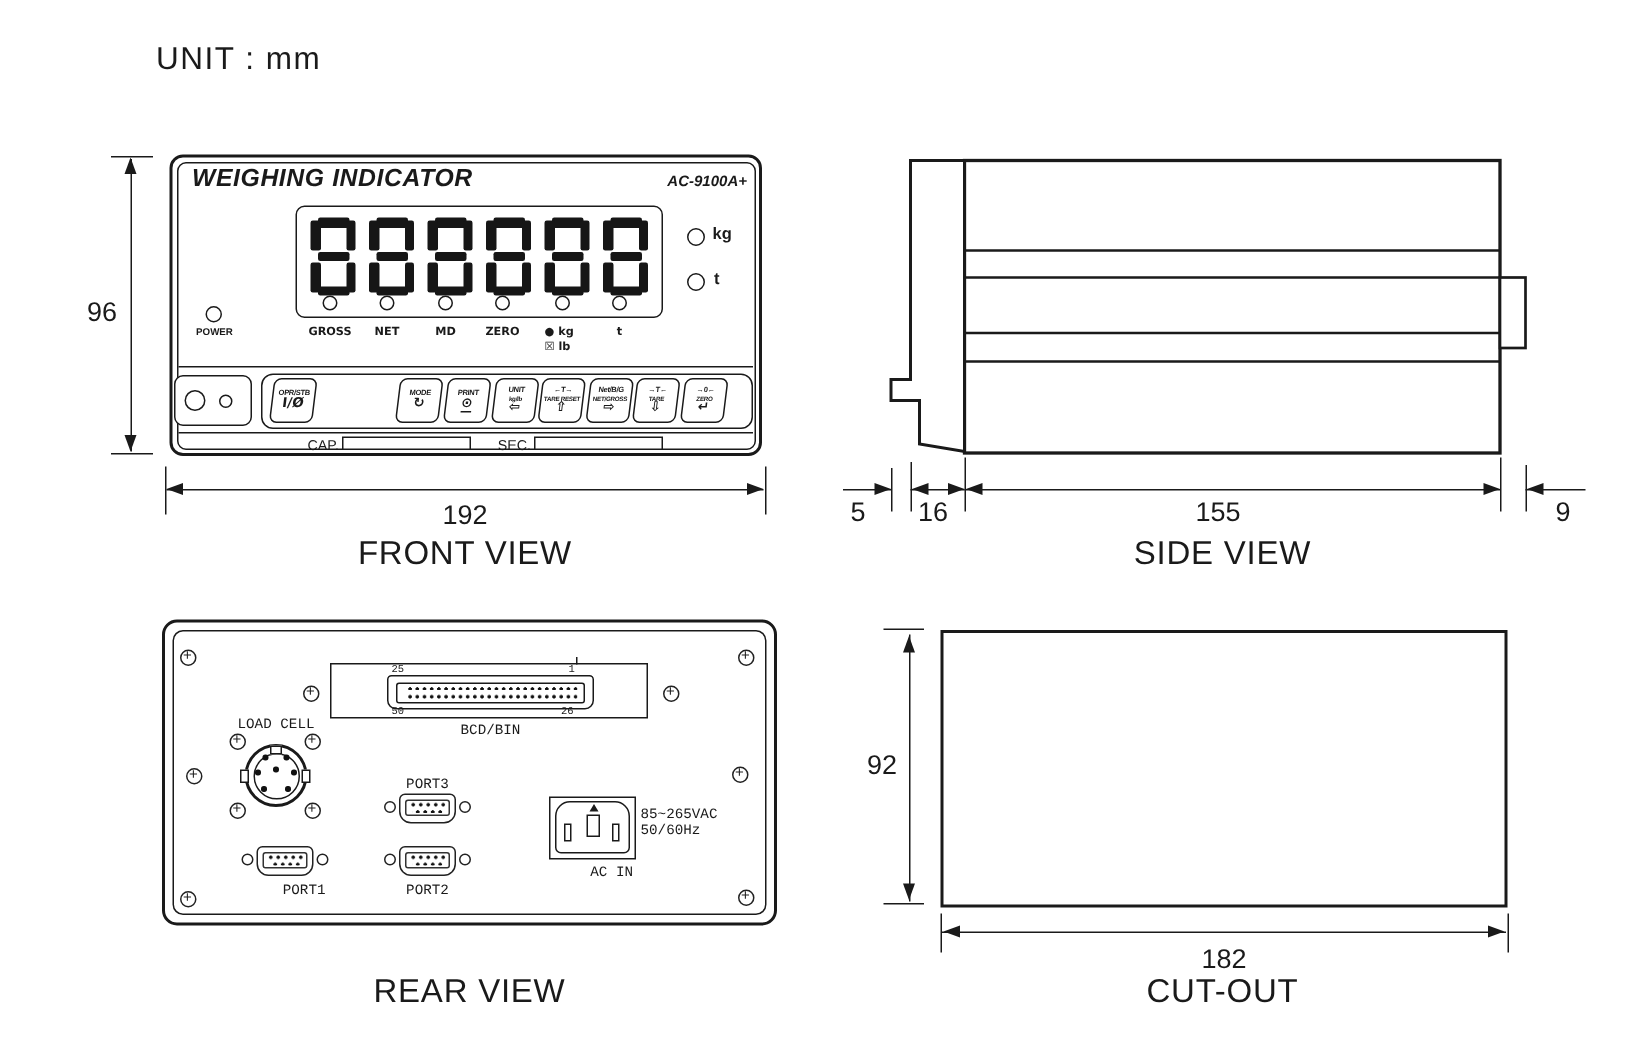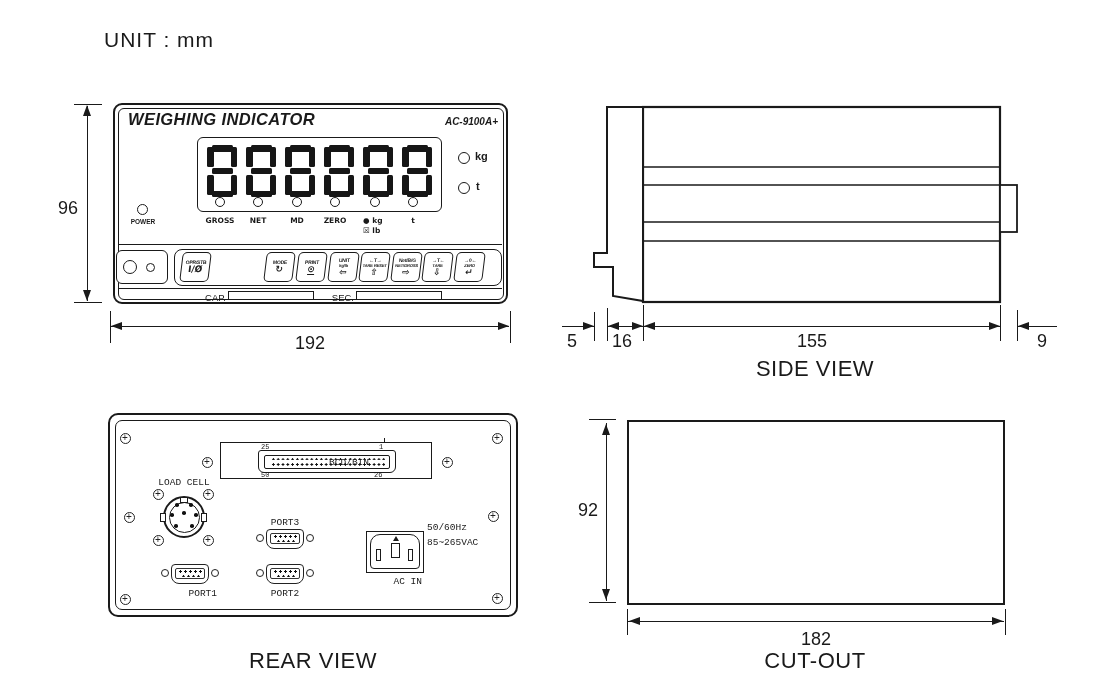--- a/index.html
+++ b/index.html
@@ -210,20 +210,21 @@
     <div class="box" style="left:228px;top:290.5px;width:86px;height:9.5px;border-width:1.2px"></div>
     <div class="t ra" style="left:322px;top:291.5px;width:32px;font-size:9.5px">SEC.</div>
     <div class="box" style="left:356px;top:290.5px;width:86px;height:9.5px;border-width:1.2px"></div>
 
     <div class="vl" style="left:109.5px;top:311px;height:32px"></div>
     <div class="vl" style="left:509.5px;top:311px;height:32px"></div>
     <div class="hl" style="left:111px;top:326px;width:398px"></div>
     <div class="arr aL" style="left:111px;top:322.2px"></div>
     <div class="arr aR" style="left:498px;top:322.2px"></div>
     <div class="t dim c" style="left:280px;top:333px;width:60px">192</div>
+    <div class="t cap c" style="left:220px;top:356px;width:180px">FRONT VIEW</div>
   </div>
 
   <div class="g">
     <svg style="position:absolute;left:585px;top:100px" width="450" height="205" viewBox="0 0 450 205">
       <rect x="58" y="7" width="357" height="195" fill="#fff" stroke="#1a1a1a" stroke-width="2.2"></rect>
       <path d="M22,7 H58 V201 L28,196 V167 H9 V153 H22 Z" fill="#fff" stroke="#1a1a1a" stroke-width="2"></path>
       <line x1="58" y1="67" x2="415" y2="67" stroke="#1a1a1a" stroke-width="1.6"></line>
       <line x1="58" y1="85" x2="415" y2="85" stroke="#1a1a1a" stroke-width="1.6"></line>
       <line x1="58" y1="122" x2="415" y2="122" stroke="#1a1a1a" stroke-width="1.6"></line>
       <line x1="58" y1="141" x2="415" y2="141" stroke="#1a1a1a" stroke-width="1.6"></line>
@@ -273,21 +274,21 @@
     <div class="box" style="left:220px;top:442px;width:212px;height:37px;border-width:1.4px"></div>
     <div class="box" style="left:258px;top:450px;width:138px;height:23px;border-width:1.6px;border-radius:3px 3px 6px 6px"></div>
     <div class="box" style="left:264px;top:454.5px;width:126px;height:14px;border-width:1px;border-radius:2px"></div>
     <div class="dots" style="left:270px;top:457.5px;width:115px;background-size:4.8px 2.6px"></div>
     <div class="dots" style="left:270px;top:463px;width:115px;background-size:4.8px 2.6px"></div>
     <div class="vl" style="left:383.5px;top:437.5px;height:5px;width:1px"></div>
     <div class="num7" style="left:261px;top:442.5px">25</div>
     <div class="num7" style="left:379px;top:442.5px">1</div>
     <div class="num7" style="left:261px;top:470.5px">50</div>
     <div class="num7" style="left:374px;top:470.5px">26</div>
-    <div class="lbl9 c" style="left:285px;top:457px;width:84px;text-align:right">BCD/BIN</div>
+    <div class="lbl9 c" style="left:285px;top:481px;width:84px;text-align:center">BCD/BIN</div>
 
     <div class="lbl9" style="left:140px;top:477px;width:88px;text-align:center">LOAD CELL</div>
     <div class="circle" style="left:163px;top:496px;width:42px;height:42px;border-width:2px"></div>
     <div class="circle" style="left:168.5px;top:501.5px;width:31px;height:31px;border-width:1.4px"></div>
     <div class="box" style="left:180px;top:496.5px;width:8px;height:6px;border-width:1.1px"></div>
     <div class="box" style="left:160px;top:512.5px;width:6px;height:9px;border-width:1.1px"></div>
     <div class="box" style="left:201px;top:512.5px;width:6px;height:9px;border-width:1.1px"></div>
     <div class="g">
         <div style="position: absolute; left: 175.2px; top: 503.2px; width: 3.6px; height: 3.6px; background: rgb(17, 17, 17); border-radius: 50%;"></div>
         <div style="position: absolute; left: 189.2px; top: 503.2px; width: 3.6px; height: 3.6px; background: rgb(17, 17, 17); border-radius: 50%;"></div>
@@ -326,21 +327,21 @@
     <div class="lbl9" style="left:163px;top:588px;width:54px;text-align:right">PORT1</div>
     <div class="lbl9" style="left:258px;top:588px;width:54px;text-align:center">PORT2</div>
 
     <div class="box" style="left:366px;top:531px;width:58px;height:42px;border-width:1.5px"></div>
     <div class="box" style="left:370px;top:534px;width:50px;height:35px;border-width:1.5px;border-radius:10px 10px 4px 4px"></div>
     <div class="box" style="left:376px;top:549px;width:5px;height:12px;border-width:1.1px"></div>
     <div class="box" style="left:408px;top:549px;width:5px;height:12px;border-width:1.1px"></div>
     <div class="box" style="left:391px;top:543px;width:9px;height:15px;border-width:1.1px"></div>
     <div class="arr aU" style="left:392.5px;top:536px;border-width:0 3px 5px 3px"></div>
     <div class="lbl9" style="left:427px;top:537px">85~265VAC</div>
-    <div class="lbl9" style="left:427px;top:522px">50/60Hz</div>
+    <div class="lbl9" style="left:427px;top:548px">50/60Hz</div>
     <div class="lbl9" style="left:368px;top:576px;width:54px;text-align:right">AC IN</div>
 
     <div class="t cap c" style="left:223px;top:648px;width:180px">REAR VIEW</div>
   </div>
 
   <div class="g">
     <div class="box" style="left:627px;top:420px;width:378px;height:185px;border-width:2px"></div>
 
     <div class="hl" style="left:589px;top:419px;width:27px"></div>
     <div class="hl" style="left:589px;top:602px;width:27px"></div>

